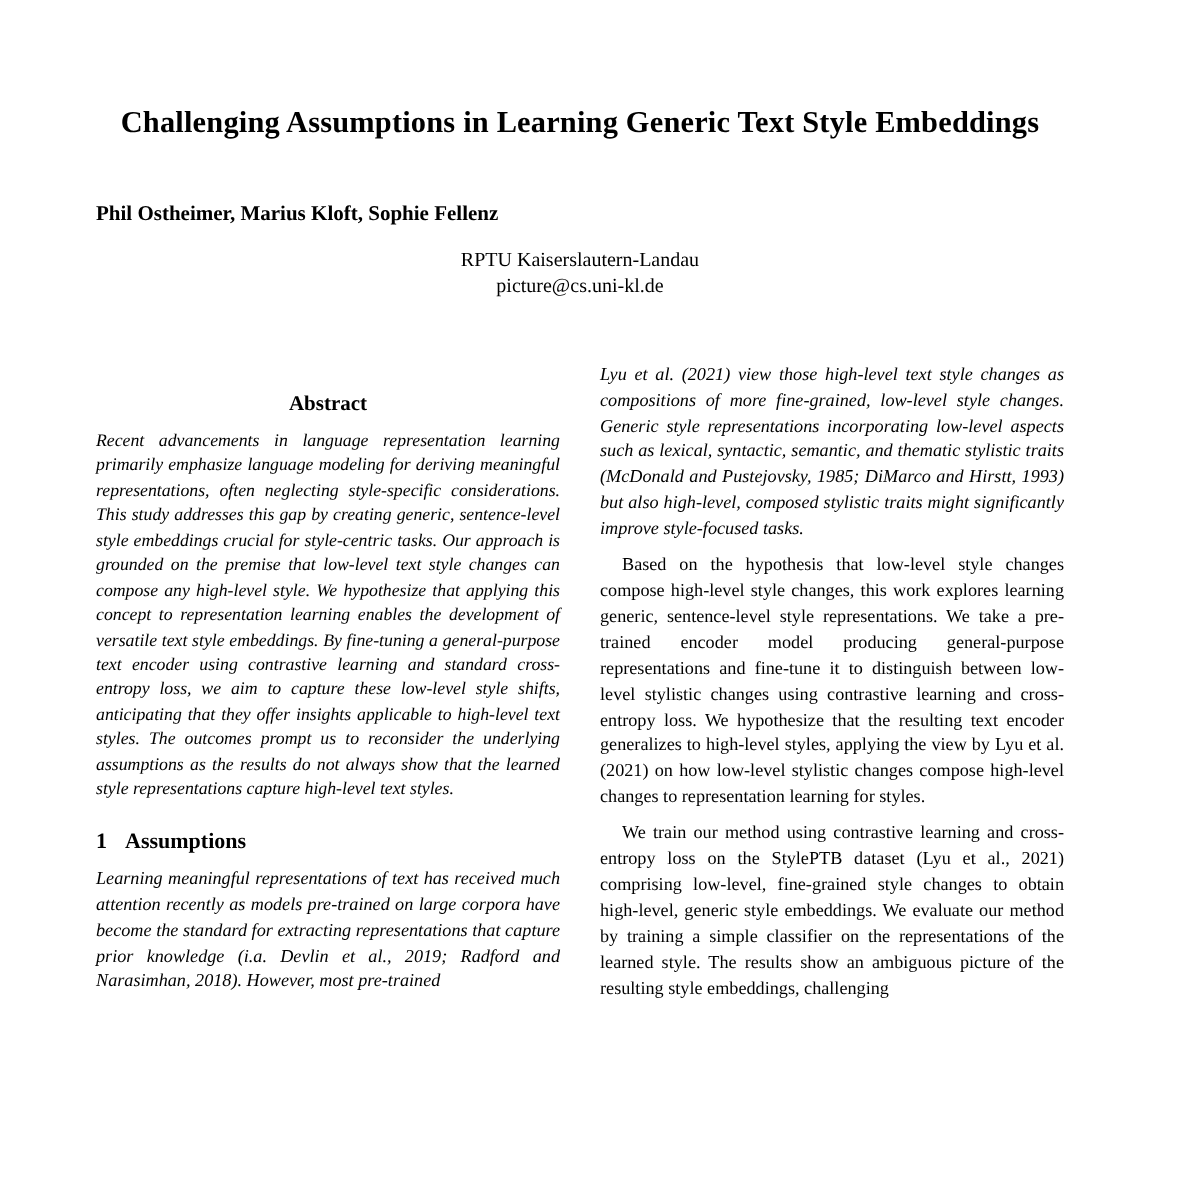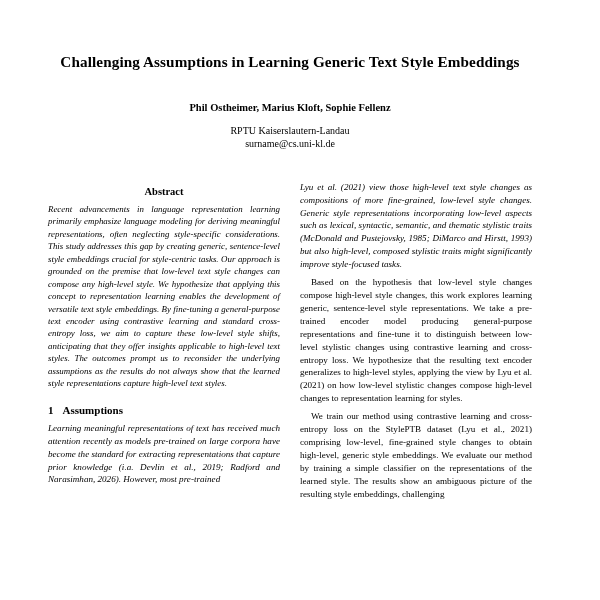--- a/index.html
+++ b/index.html
@@ -23,21 +23,21 @@
   }
   .title {
     text-align: center;
     font-size: 15.2px;
     font-weight: bold;
     letter-spacing: 0.1px;
     margin: 0 0 30px 0;
     line-height: 1.3;
   }
   .authors {
-    text-align: center;
+    text-align: left;
     font-size: 10.5px;
     font-weight: bold;
     margin: 0 0 3px 0;
   }
   .affiliation {
     text-align: center;
     font-size: 10px;
     margin: 12px 0 2px 0;
   }
   .email {
@@ -49,21 +49,21 @@
     display: flex;
     gap: 20px;
     margin-top: 32px;
   }
   .col {
     width: 242px;
   }
   .section-head {
     font-size: 10.5px;
     font-weight: bold;
-    margin: 5px 0 6px 0;
+    margin: 16px 0 6px 0;
   }
   .abstract-head {
     text-align: center;
   }
   p.body-text {
     font-size: 9.1px;
     line-height: 1.42;
     text-align: justify;
     margin: 0 0 0 0;
     text-indent: 11px;
@@ -94,35 +94,35 @@
 </style>
 </head>
 <body>
 
 <div class="page">
 
   <h1 class="title">Challenging Assumptions in Learning Generic Text Style Embeddings</h1>
 
   <div class="authors">Phil Ostheimer, Marius Kloft, Sophie Fellenz</div>
   <div class="affiliation">RPTU Kaiserslautern-Landau</div>
-  <div class="email">surname@cs.uni-kl.de</div>
+  <div class="email">picture@cs.uni-kl.de</div>
 
   <div class="columns">
 
     <div class="col">
       <div class="abstract-block">
         <div class="section-head abstract-head">Abstract</div>
         <p class="body-text first">Recent advancements in language representation learning primarily emphasize language modeling for deriving meaningful representations, often neglecting style-specific considerations. This study addresses this gap by creating generic, sentence-level style embeddings crucial for style-centric tasks. Our approach is grounded on the premise that low-level text style changes can compose any high-level style. We hypothesize that applying this concept to representation learning enables the development of versatile text style embeddings. By fine-tuning a general-purpose text encoder using contrastive learning and standard cross-entropy loss, we aim to capture these low-level style shifts, anticipating that they offer insights applicable to high-level text styles. The outcomes prompt us to reconsider the underlying assumptions as the results do not always show that the learned style representations capture high-level text styles.</p>
       </div>
 
       <div class="numbered-head">
         <span class="num">1</span>
         <span>Assumptions</span>
       </div>
-      <p class="body-text first">Learning meaningful representations of text has received much attention recently as models pre-trained on large corpora have become the standard for extracting representations that capture prior knowledge (i.a. Devlin et al., 2019; Radford and Narasimhan, 2026). However, most pre-trained</p>
+      <p class="body-text first">Learning meaningful representations of text has received much attention recently as models pre-trained on large corpora have become the standard for extracting representations that capture prior knowledge (i.a. Devlin et al., 2019; Radford and Narasimhan, 2018). However, most pre-trained</p>
     </div>
 
     <div class="col">
       <p class="body-text first">Lyu et al. (2021) view those high-level text style changes as compositions of more fine-grained, low-level style changes. Generic style representations incorporating low-level aspects such as lexical, syntactic, semantic, and thematic stylistic traits (McDonald and Pustejovsky, 1985; DiMarco and Hirstt, 1993) but also high-level, composed stylistic traits might significantly improve style-focused tasks.</p>
       <p class="body-text">Based on the hypothesis that low-level style changes compose high-level style changes, this work explores learning generic, sentence-level style representations. We take a pre-trained encoder model producing general-purpose representations and fine-tune it to distinguish between low-level stylistic changes using contrastive learning and cross-entropy loss. We hypothesize that the resulting text encoder generalizes to high-level styles, applying the view by Lyu et al. (2021) on how low-level stylistic changes compose high-level changes to representation learning for styles.</p>
       <p class="body-text">We train our method using contrastive learning and cross-entropy loss on the StylePTB dataset (Lyu et al., 2021) comprising low-level, fine-grained style changes to obtain high-level, generic style embeddings. We evaluate our method by training a simple classifier on the representations of the learned style. The results show an ambiguous picture of the resulting style embeddings, challenging</p>
     </div>
 
   </div>
 </div>

